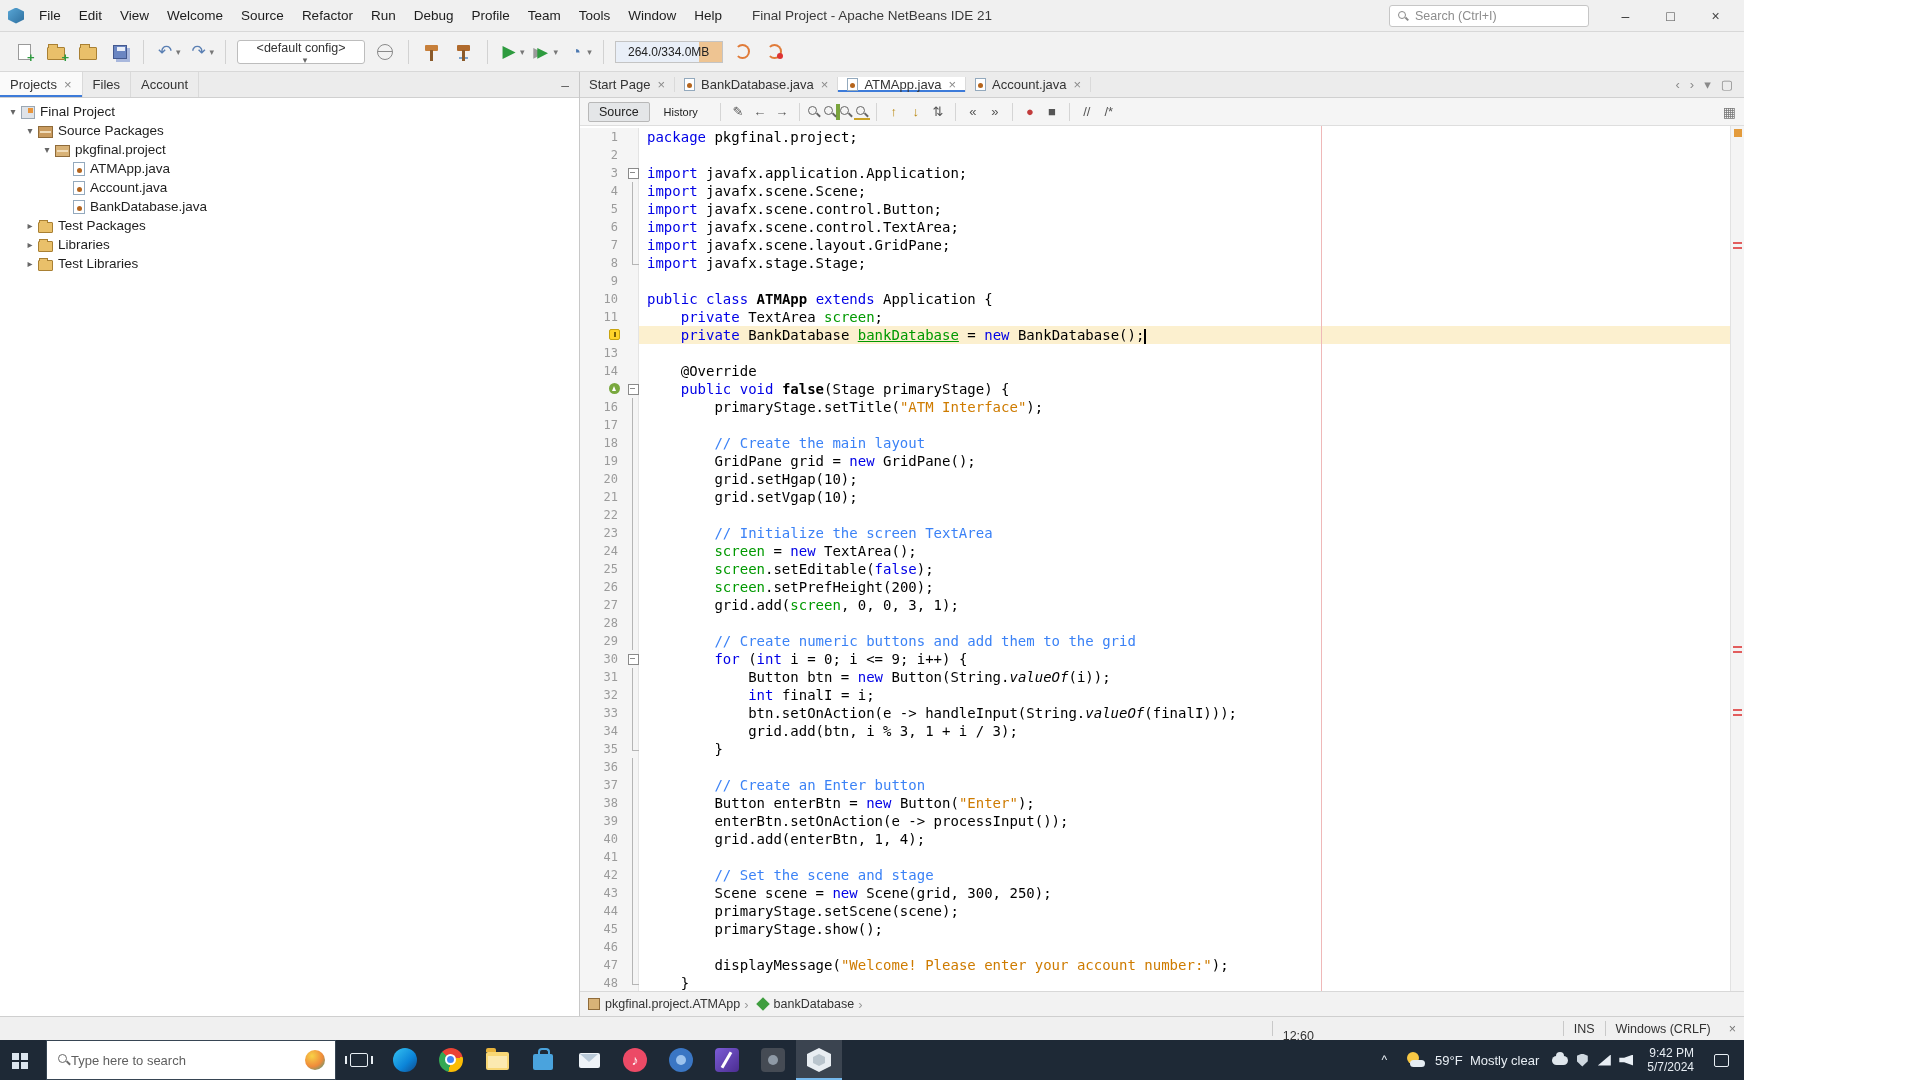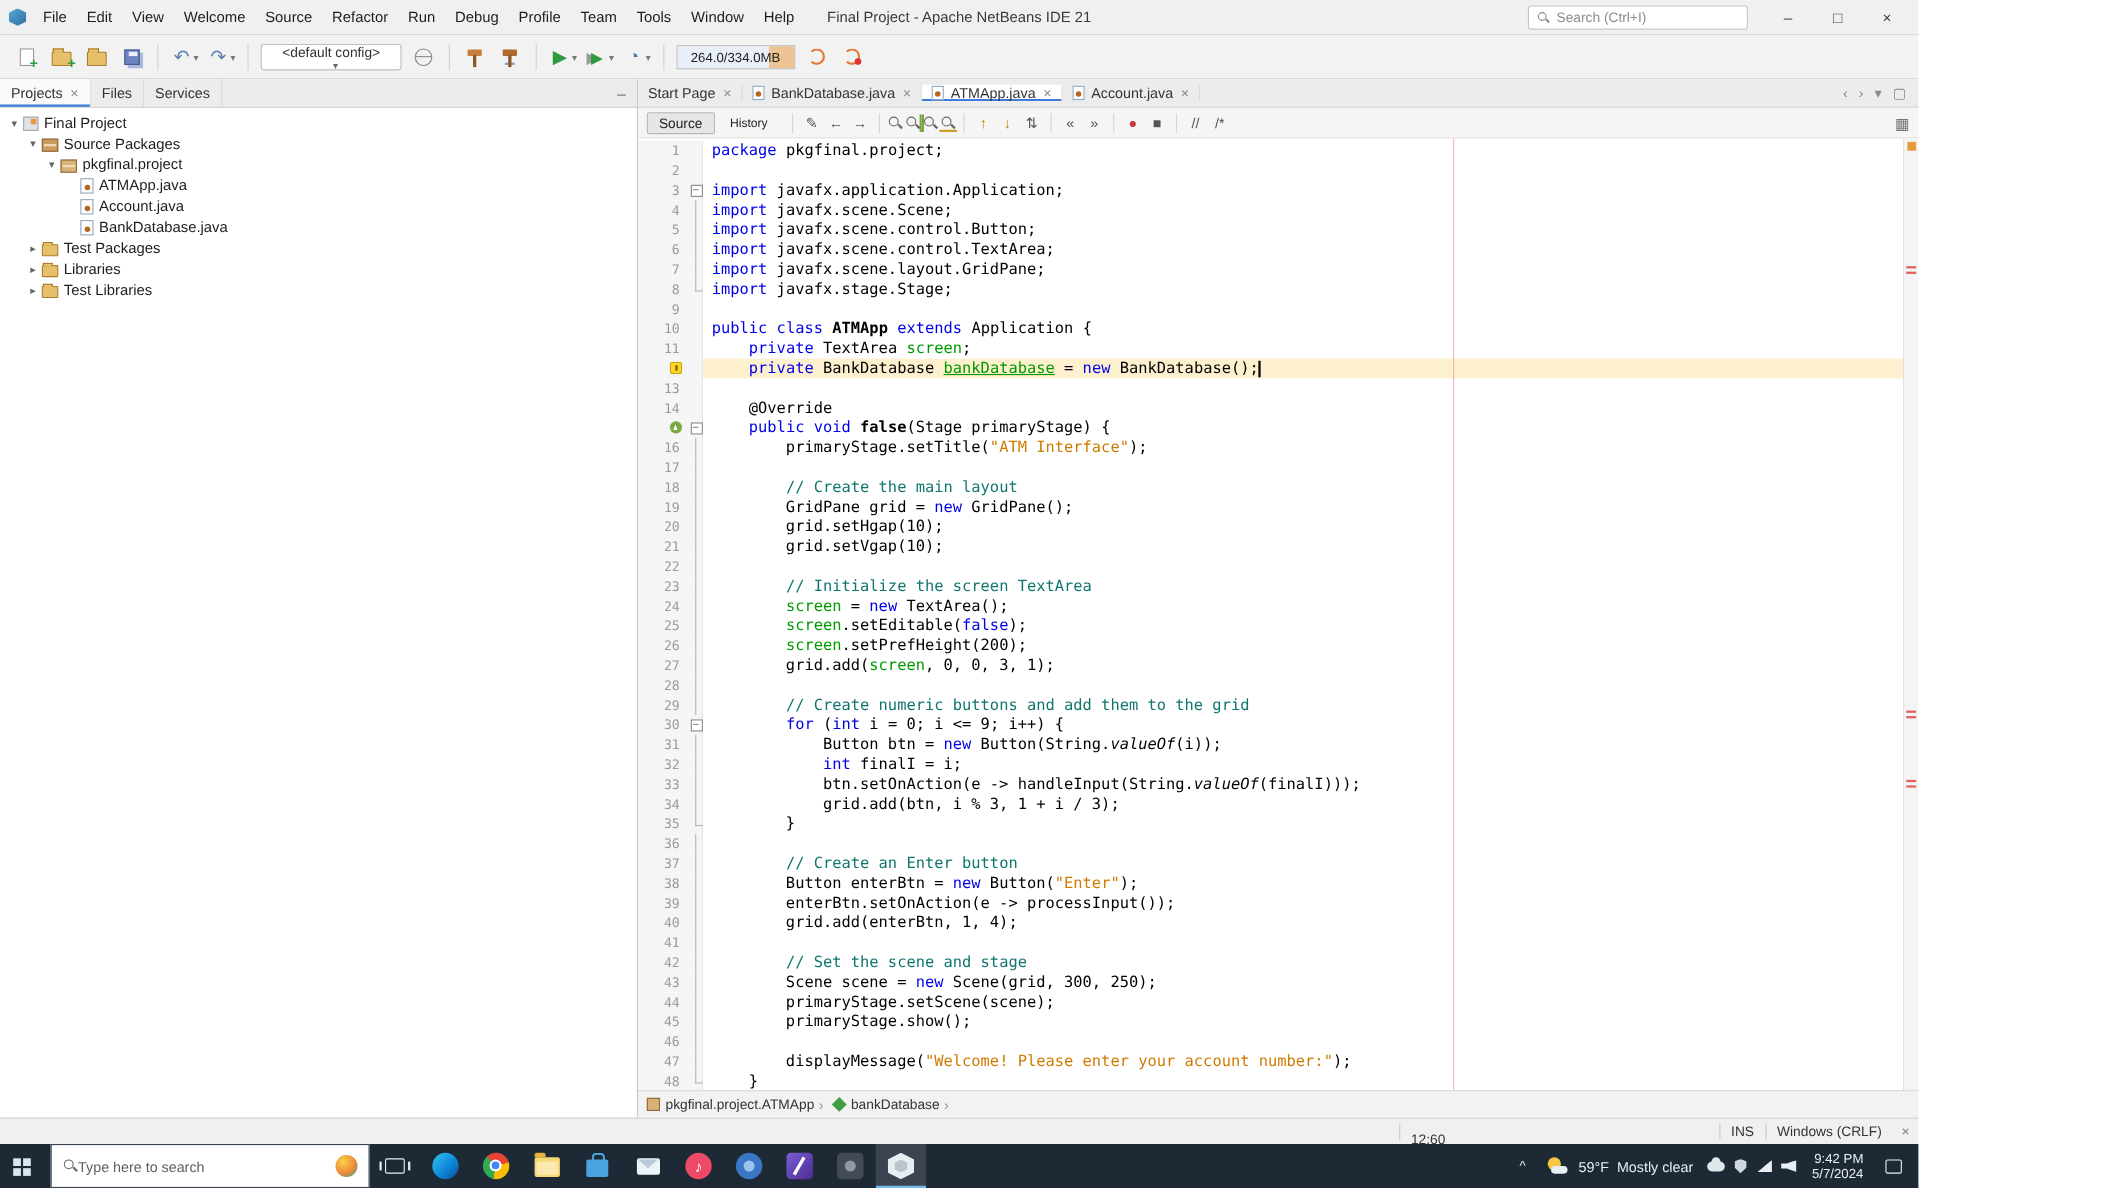--- a/index.html
+++ b/index.html
@@ -139,21 +139,21 @@
   .ct { flex:1; white-space:pre; padding-left:8px; color:#000; }
   .code-line.hl .ct { background:#fcf0cf; }
   .badge-warning { position:absolute; right:6px; top:3px; width:11px; height:11px; background:#ffd42a;
                    border:1px solid #c9a40f; border-radius:2px; }
   .badge-warning::after { content:""; position:absolute; left:4px; top:2px; width:2px; height:5px; background:#7a6004; }
   .badge-override { position:absolute; right:6px; top:3px; width:11px; height:11px; background:#79a83e;
                    border-radius:50%; }
   .badge-override::after { content:""; position:absolute; left:3px; top:3px; width:0; height:0;
                    border-left:2.5px solid transparent; border-right:2.5px solid transparent; border-bottom:5px solid #fff; }
   .tk-p { color:#000; } .tk-k { color:#0000e6; } .tk-s { color:#ce7b00; }
-  .tk-c { color:#0f766e; } .tk-f { color:#009900; }
+  .tk-c { color:#3b82f6; } .tk-f { color:#009900; }
   .tk-fu { color:#009900; text-decoration:underline; }
   .tk-b { color:#000; font-weight:bold; } .tk-i { color:#000; font-style:italic; }
   .caret { display:inline-block; width:1.5px; height:15px; background:#000; vertical-align:middle; }
   .margin-line { position:absolute; top:0; bottom:0; font-family:"DejaVu Sans Mono",monospace; font-size:14px;
                  left:calc(67px + 80ch); width:1px; background:#efb8b8; }
   .error-stripe { position:absolute; top:0; right:0; bottom:0; width:14px; background:#f4f4f4;
                   border-left:1px solid #e2e2e2; }
   .stripe-status { position:absolute; top:3px; left:3px; width:8px; height:8px; background:#e39b3c; }
   .stripe-mark { position:absolute; left:2px; width:9px; height:7px;
                  border-top:2px solid #e25d5d; border-bottom:2px solid #e25d5d; }
@@ -345,21 +345,21 @@
   <div class="left-panel">
     <div class="panel-tabs">
         <div class="ptab active">
           <span class="ptab-label">Projects</span>
           <span class="tab-close">×</span>
         </div>
         <div class="ptab">
           <span class="ptab-label">Files</span>
         </div>
         <div class="ptab">
-          <span class="ptab-label">Services</span>
+          <span class="ptab-label">Account</span>
         </div>
         <span class="panel-min">–</span>
       </div>
     <div class="tree">
         <div class="tree-row" style="padding-left: 6px;">
           <span class="tree-arrow">▾</span>
           <span class="ti ti-project"></span>
           <span class="tree-label">Final Project</span>
         </div>
         <div class="tree-row" style="padding-left: 23px;">

